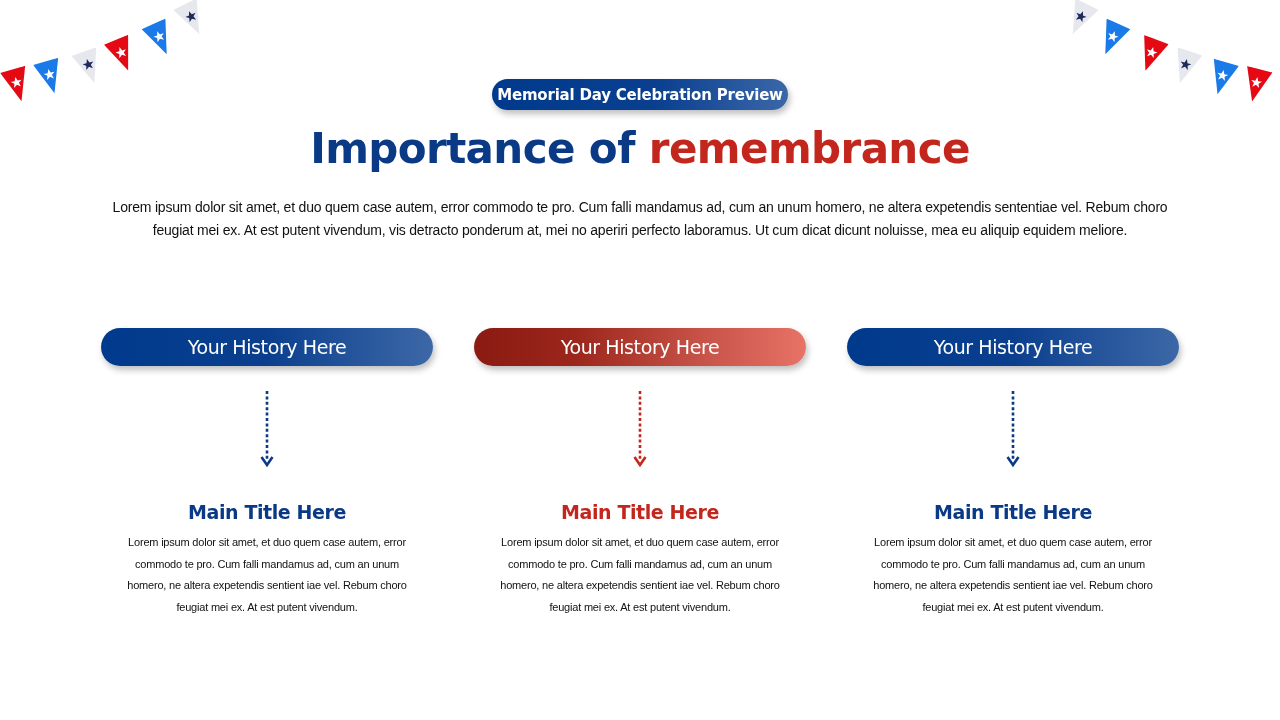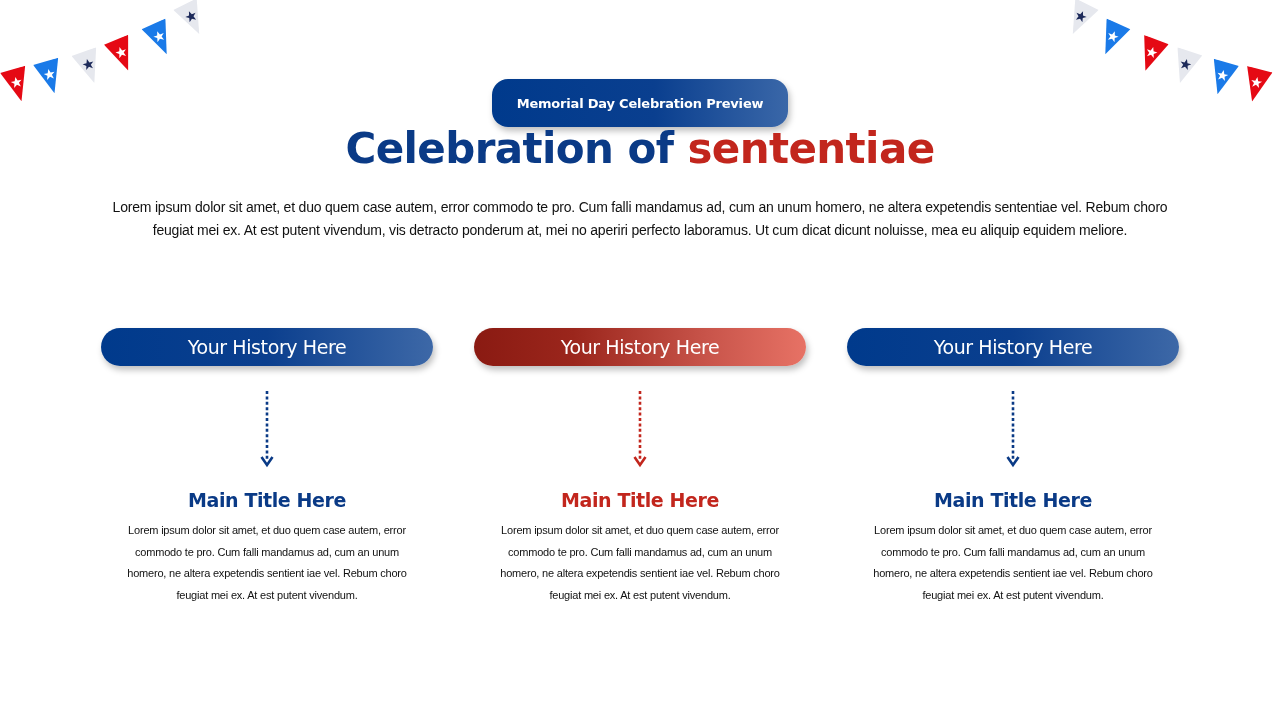--- a/index.html
+++ b/index.html
@@ -6,25 +6,25 @@
     html, body { width: 1280px; height: 720px; overflow: hidden; background: #ffffff; }
     body { position: relative; font-family: "Liberation Sans", "DejaVu Sans", sans-serif; color: #111; }
 
     .bunting { position: absolute; top: 0; width: 220px; height: 110px; }
     .bunting.left { left: 0; }
     .bunting.right { right: 0; }
     .flag { position: absolute; width: 26px; height: 34px; }
     .flag svg { width: 100%; height: 100%; display: block; }
 
     .badge {
-      position: absolute; left: 492px; top: 79px; width: 296px; height: 48px;
+      position: absolute; left: 492px; top: 79px; width: 296px; height: 31px;
       border-radius: 16px;
       background: linear-gradient(90deg, #003a8c 0%, #0a3f8f 55%, #3a67a8 100%);
       box-shadow: 2px 4px 6px rgba(0,0,0,0.25);
-      color: #fff; font-weight: bold; font-size: 13px;
+      color: #fff; font-weight: bold; font-size: 15px;
       display: flex; align-items: center; justify-content: center;
       font-family: "DejaVu Sans", sans-serif; letter-spacing: -0.2px;
     }
 
     .title {
       position: absolute; left: 0; top: 124px; width: 1280px; text-align: center;
       font-family: "DejaVu Sans", sans-serif; font-weight: bold; font-size: 42px; letter-spacing: -0.6px;
     }
     .title .blue { color: #0a3a86; }
     .title .red { color: #c2261d; }
@@ -47,21 +47,21 @@
       box-shadow: 2px 4px 6px rgba(0,0,0,0.25);
       font-family: "DejaVu Sans", sans-serif; letter-spacing: -0.4px;
     }
     .pill.blue { background: linear-gradient(90deg, #003a8c 0%, #0b3f8e 50%, #3d68a7 100%); }
     .pill.red { background: linear-gradient(90deg, #8a1a12 0%, #9b261c 30%, #c8544a 70%, #e77265 100%); }
 
     .arrow { position: relative; width: 332px; height: 80px; margin-top: 23px; }
     .arrow svg { position: absolute; left: 159px; top: 0; width: 14px; height: 80px; }
 
     .main-title {
-      margin-top: 20px; text-align: center; font-weight: bold; font-size: 19px;
+      margin-top: 32px; text-align: center; font-weight: bold; font-size: 19px;
       font-family: "DejaVu Sans", sans-serif; letter-spacing: -0.4px;
     }
     .main-title.blue { color: #0a3a86; }
     .main-title.red { color: #c2261d; }
 
     .desc {
       margin: 9px auto 0; width: 300px; text-align: center;
       font-size: 11px; line-height: 21.5px; color: #111;
       font-family: "Liberation Sans", sans-serif; letter-spacing: -0.2px;
     }
@@ -143,22 +143,22 @@
     <svg viewBox="0 0 26 34">
         <polygon points="0,0 26,2 11,34" fill="#e50914"></polygon>
         <polygon points="12,9 13.5,13 17.5,13 14.3,15.5 15.5,19.5 12,17 8.5,19.5 9.7,15.5 6.5,13 10.5,13" fill="#fff"></polygon>
       </svg>
   </div>
 </div>
 
 <div class="badge">Memorial Day Celebration Preview</div>
 
 <h1 class="title">
-  <span class="blue">Celebration of</span>
-  <span class="red">sententiae</span>
+  <span class="blue">Importance of</span>
+  <span class="red">remembrance</span>
 </h1>
 
 <p class="intro">Lorem ipsum dolor sit amet, et duo quem case autem, error commodo te pro. Cum falli mandamus ad, cum an unum homero, ne altera expetendis sententiae vel. Rebum choro feugiat mei ex. At est putent vivendum, vis detracto ponderum at, mei no aperiri perfecto laboramus. Ut cum dicat dicunt noluisse, mea eu aliquip equidem meliore.</p>
 
 <div class="column c1">
   <div class="pill blue">Your History Here</div>
   <div class="arrow">
     <svg viewBox="0 0 14 80">
         <line x1="7" y1="2" x2="7" y2="72" stroke="#0a3a86" stroke-width="2.6" stroke-dasharray="3,2.4"></line>
         <polyline points="1.5,68 7,76 12.5,68" fill="none" stroke="#0a3a86" stroke-width="2.6"></polyline>

